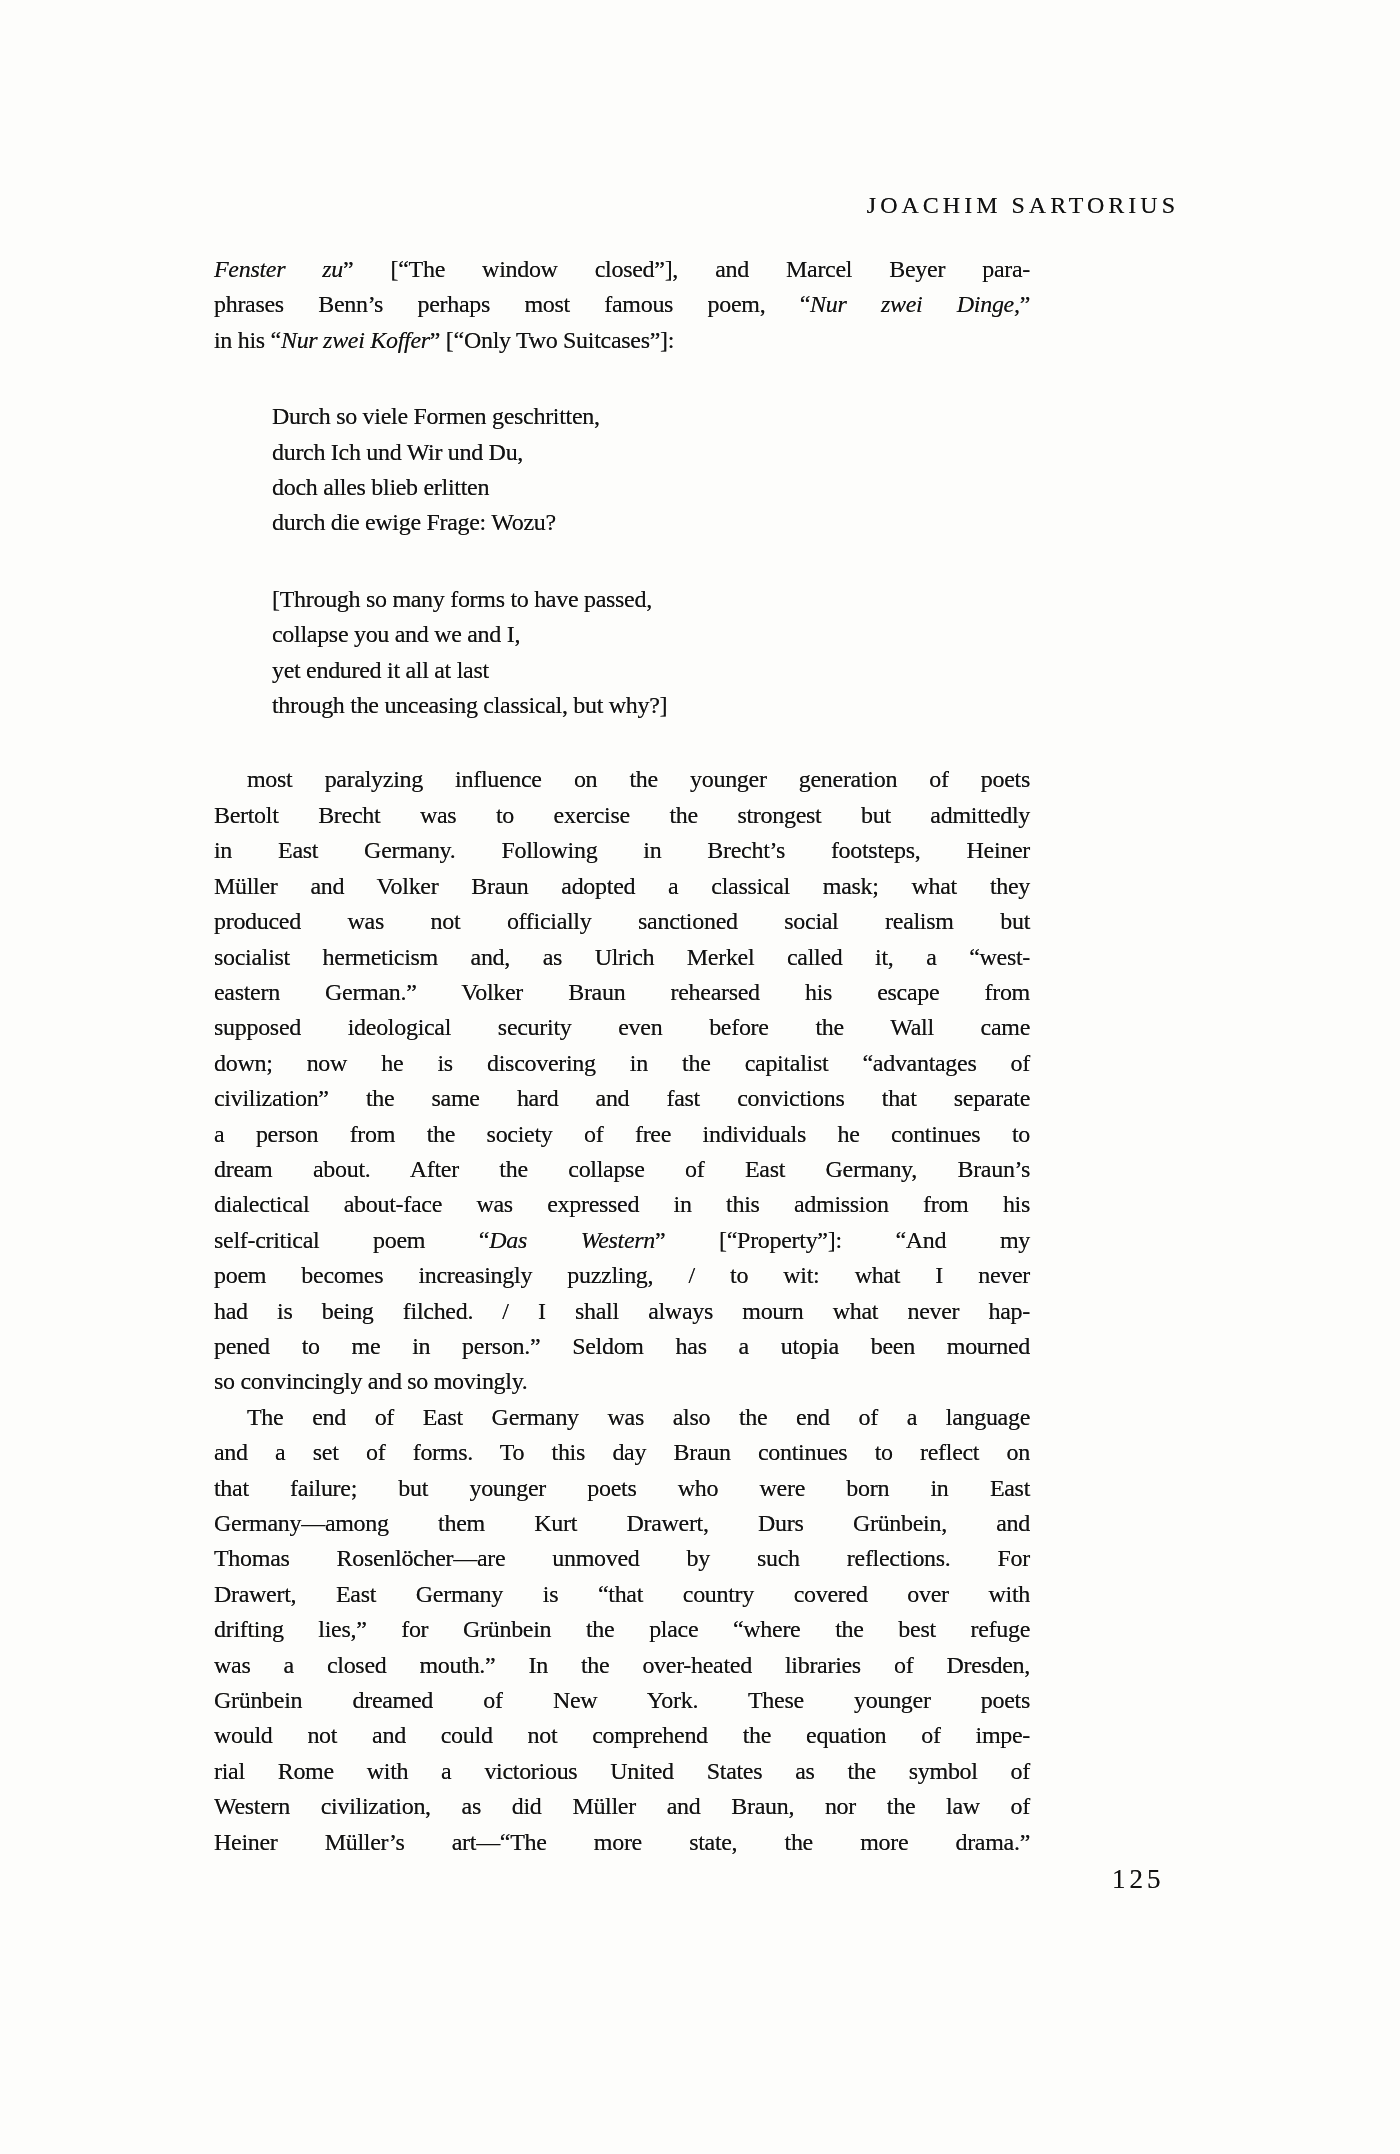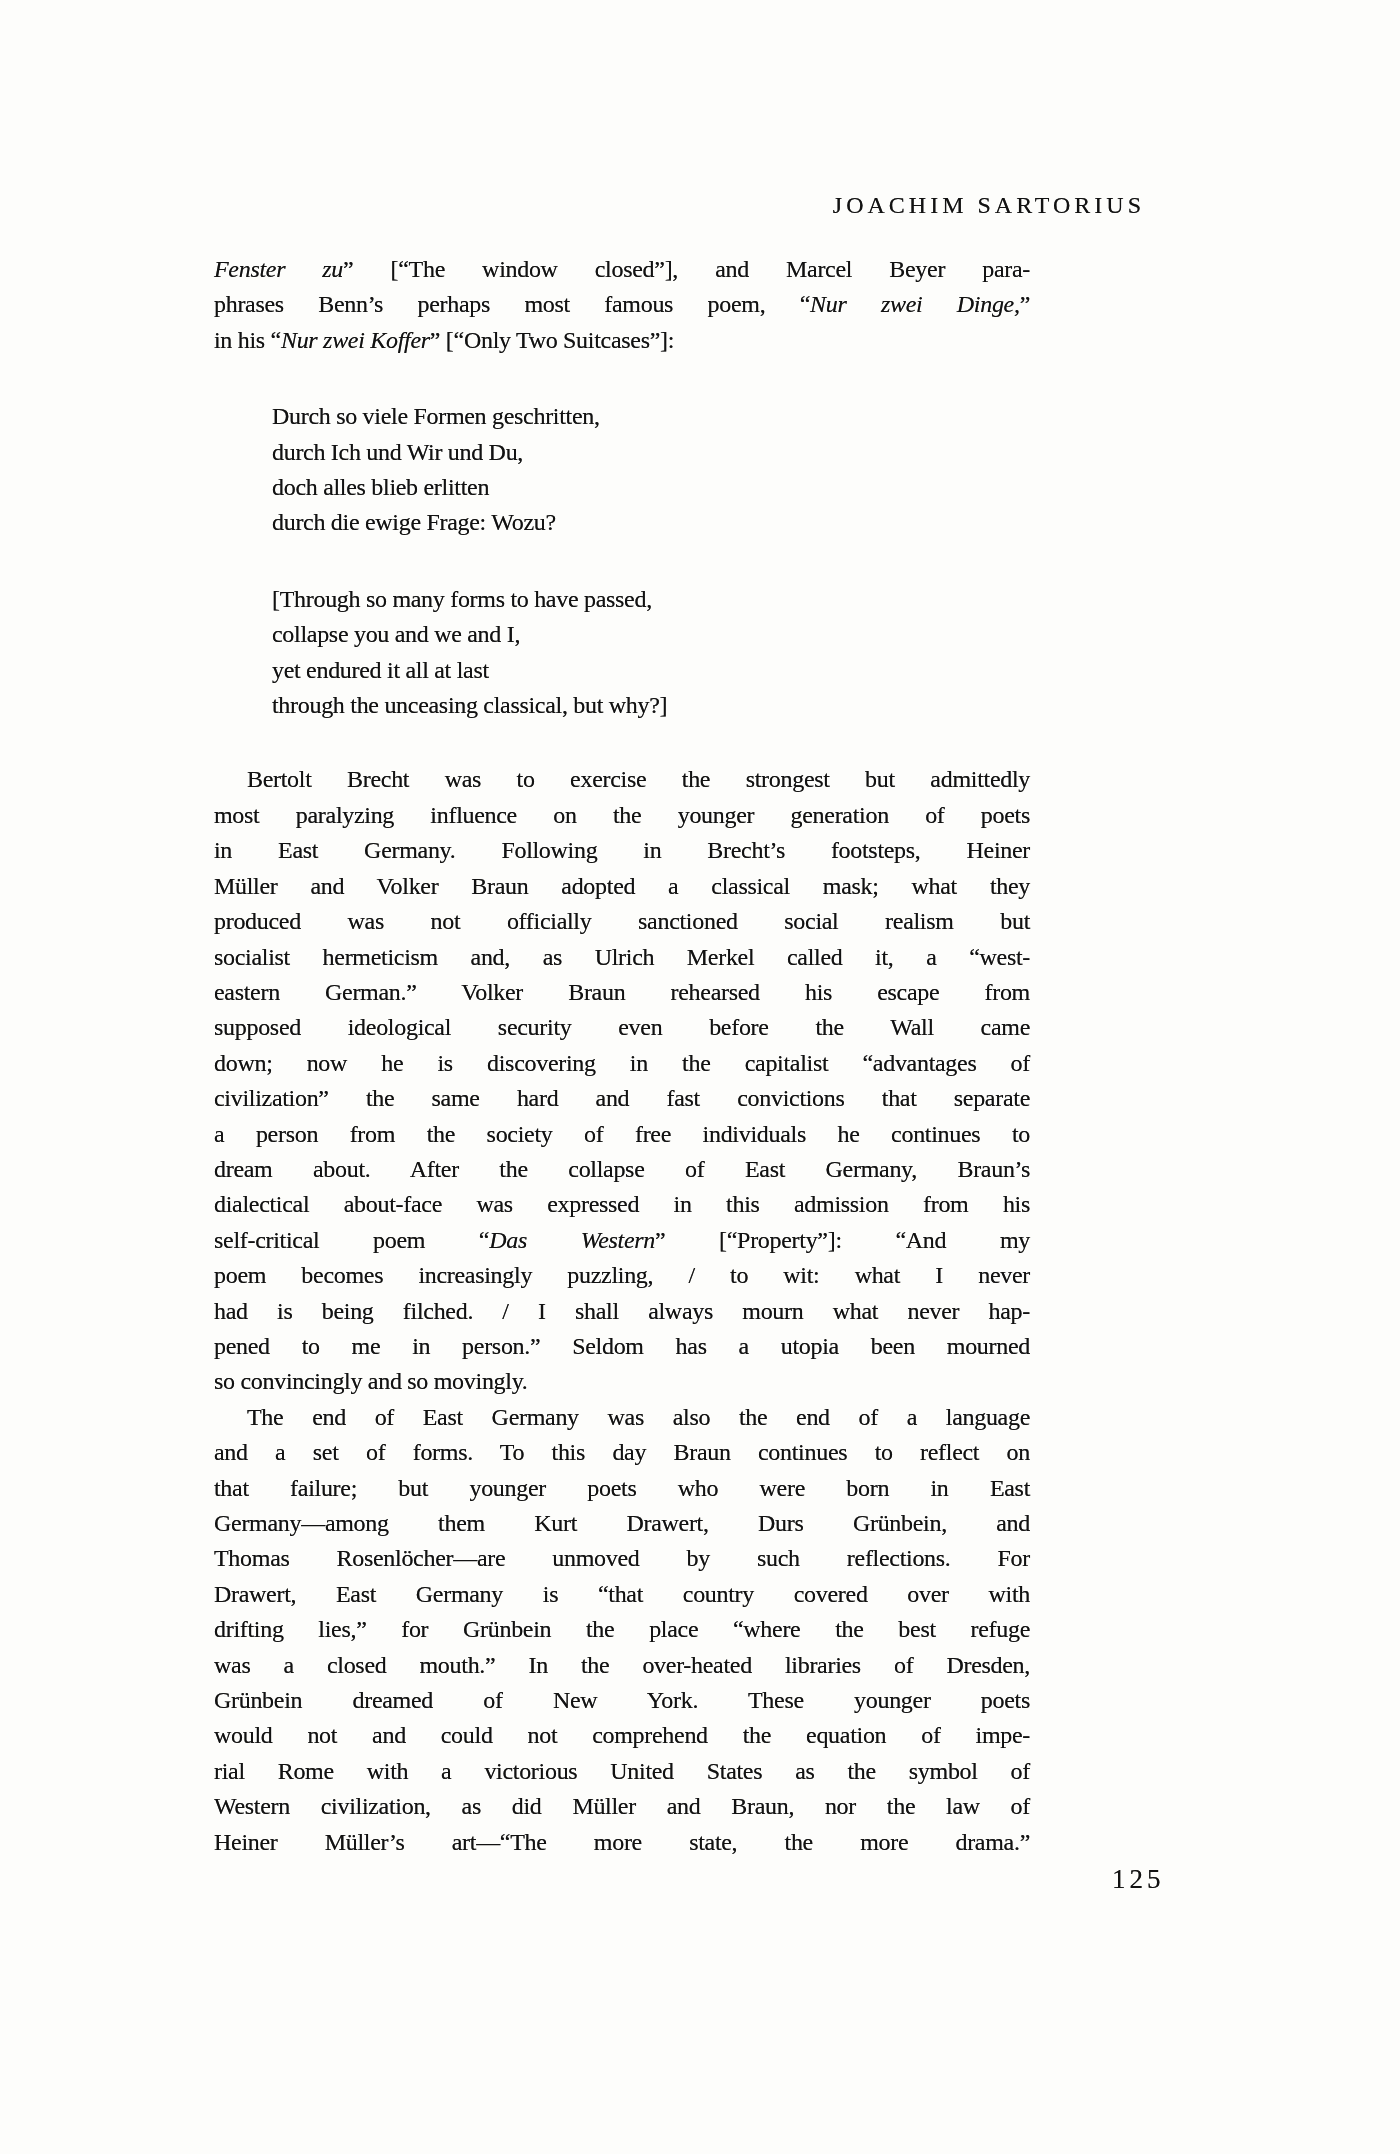--- a/index.html
+++ b/index.html
@@ -19,20 +19,21 @@
   }
   #running-header {
     position: absolute;
     top: 192px;
     left: 0;
     width: 1145px;
     text-align: right;
     font-size: 24px;
     letter-spacing: 4px;
     white-space: nowrap;
+    padding-left: 34px;
   }
   #body-block {
     position: absolute;
     top: 252px;
     left: 214px;
     width: 816px;
     font-size: 24px;
     letter-spacing: -0.3px;
     line-height: 35.4px;
   }
@@ -82,22 +83,22 @@
         <div class="line"><span>doch alles blieb erlitten</span></div>
         <div class="line"><span>durch die ewige Frage: Wozu?</span></div>
       </div>
       <div class="block verse">
         <div class="line"><span>[Through so many forms to have passed,</span></div>
         <div class="line"><span>collapse you and we and I,</span></div>
         <div class="line"><span>yet endured it all at last</span></div>
         <div class="line"><span>through the unceasing classical, but why?]</span></div>
       </div>
       <div class="block prose indent after-verse">
+        <div class="line j"><span>most paralyzing influence on the younger generation of poets</span></div>
         <div class="line j"><span>Bertolt Brecht was to exercise the strongest but admittedly</span></div>
-        <div class="line j"><span>most paralyzing influence on the younger generation of poets</span></div>
         <div class="line j"><span>in East Germany. Following in Brecht’s footsteps, Heiner</span></div>
         <div class="line j"><span>Müller and Volker Braun adopted a classical mask; what they</span></div>
         <div class="line j"><span>produced was not officially sanctioned social realism but</span></div>
         <div class="line j"><span>socialist hermeticism and, as Ulrich Merkel called it, a “west-</span></div>
         <div class="line j"><span>eastern German.” Volker Braun rehearsed his escape from</span></div>
         <div class="line j"><span>supposed ideological security even before the Wall came</span></div>
         <div class="line j"><span>down; now he is discovering in the capitalist “advantages of</span></div>
         <div class="line j"><span>civilization” the same hard and fast convictions that separate</span></div>
         <div class="line j"><span>a person from the society of free individuals he continues to</span></div>
         <div class="line j"><span>dream about. After the collapse of East Germany, Braun’s</span></div>

